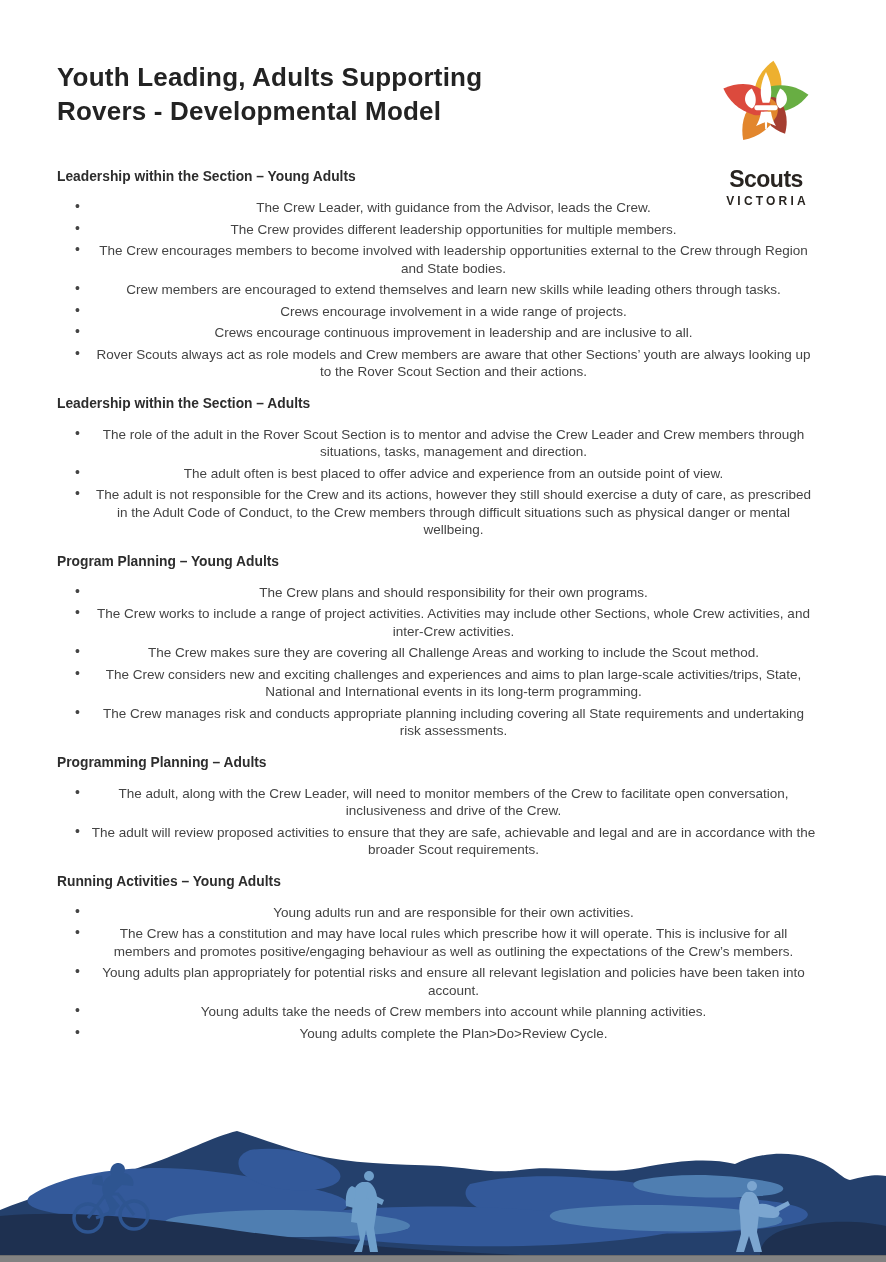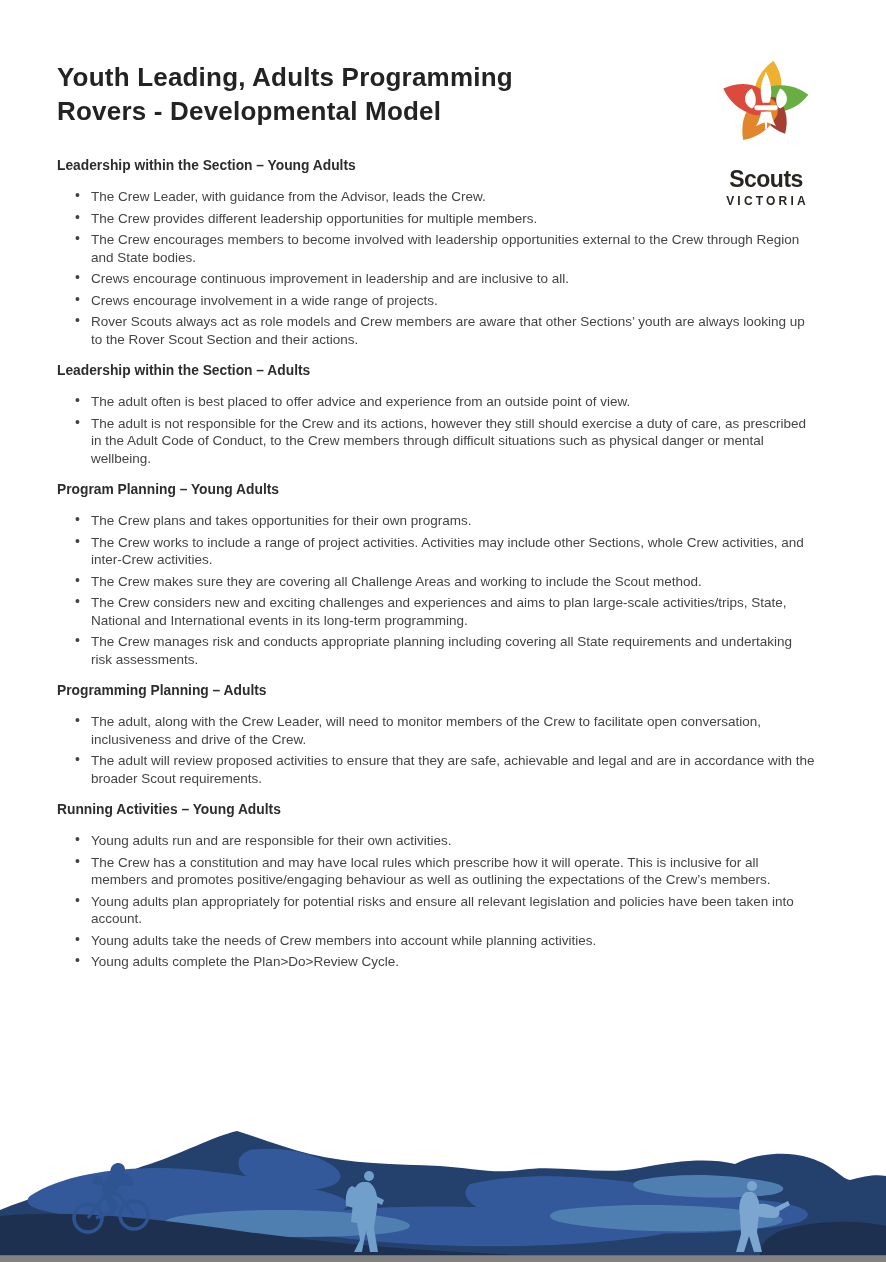--- a/index.html
+++ b/index.html
@@ -19,22 +19,22 @@
   .content{position:absolute;left:57px;top:0;width:774px;}
   .doc-title{
     margin-top:60px;font-size:26px;line-height:34px;font-weight:bold;
     color:var(--title-text);letter-spacing:0.2px;
   }
   .doc-title span{display:block;}
   .section-heading{
     font-size:13.8px;font-weight:bold;color:var(--heading-text);
     margin:15px 0 5px;
   }
-  .section-heading.first{margin-top:30px;}
-  ul.bullets{margin:15px;padding:0;list-style:none;}
+  .section-heading.first{margin-top:41px;}
+  ul.bullets{margin:15px;padding:0;list-style:none;text-align:center;}
   .bullets li{
     font-size:13.5px;line-height:17.5px;color:var(--body-text);
     padding-left:19px;position:relative;margin:4px 0;
   }
   .bullets li::before{
     content:"\2022";position:absolute;left:3px;top:-1px;
     color:var(--body-text);font-size:14px;
   }
   
   .logo{position:absolute;top:48px;right:40px;width:160px;text-align:center;}
@@ -62,41 +62,43 @@
   .window-edge{
     position:absolute;left:0;bottom:0;width:100%;height:7px;
     background:var(--window-edge);border-top:1px solid #6e6e6e;box-sizing:border-box;
   }
 </style>
 </head>
 <body>
 
 <div class="content">
   <h1 class="doc-title">
-    <span>Youth Leading, Adults Programming</span>
+    <span>Youth Leading, Adults Supporting</span>
     <span>Rovers - Developmental Model</span>
   </h1>
   <div>
       <h2 class="section-heading first">Leadership within the Section – Young Adults</h2>
       <ul class="bullets">
         <li>The Crew Leader, with guidance from the Advisor, leads the Crew.</li>
         <li>The Crew provides different leadership opportunities for multiple members.</li>
         <li>The Crew encourages members to become involved with leadership opportunities external to the Crew through Region and State bodies.</li>
+        <li>Crew members are encouraged to extend themselves and learn new skills while leading others through tasks.</li>
+        <li>Crews encourage involvement in a wide range of projects.</li>
         <li>Crews encourage continuous improvement in leadership and are inclusive to all.</li>
-        <li>Crews encourage involvement in a wide range of projects.</li>
         <li>Rover Scouts always act as role models and Crew members are aware that other Sections’ youth are always looking up to the Rover Scout Section and their actions.</li>
       </ul>
       <h2 class="section-heading">Leadership within the Section – Adults</h2>
       <ul class="bullets">
+        <li>The role of the adult in the Rover Scout Section is to mentor and advise the Crew Leader and Crew members through situations, tasks, management and direction.</li>
         <li>The adult often is best placed to offer advice and experience from an outside point of view.</li>
         <li>The adult is not responsible for the Crew and its actions, however they still should exercise a duty of care, as prescribed in the Adult Code of Conduct, to the Crew members through difficult situations such as physical danger or mental wellbeing.</li>
       </ul>
       <h2 class="section-heading">Program Planning – Young Adults</h2>
       <ul class="bullets">
-        <li>The Crew plans and takes opportunities for their own programs.</li>
+        <li>The Crew plans and should responsibility for their own programs.</li>
         <li>The Crew works to include a range of project activities.  Activities may include other Sections, whole Crew activities, and inter-Crew activities.</li>
         <li>The Crew makes sure they are covering all Challenge Areas and working to include the Scout method.</li>
         <li>The Crew considers new and exciting challenges and experiences and aims to plan large-scale activities/trips, State, National and International events in its long-term programming.</li>
         <li>The Crew manages risk and conducts appropriate planning including covering all State requirements and undertaking risk assessments.</li>
       </ul>
       <h2 class="section-heading">Programming Planning – Adults</h2>
       <ul class="bullets">
         <li>The adult, along with the Crew Leader, will need to monitor members of the Crew to facilitate open conversation, inclusiveness and drive of the Crew.</li>
         <li>The adult will review proposed activities to ensure that they are safe, achievable and legal and are in accordance with the broader Scout requirements.</li>
       </ul>

